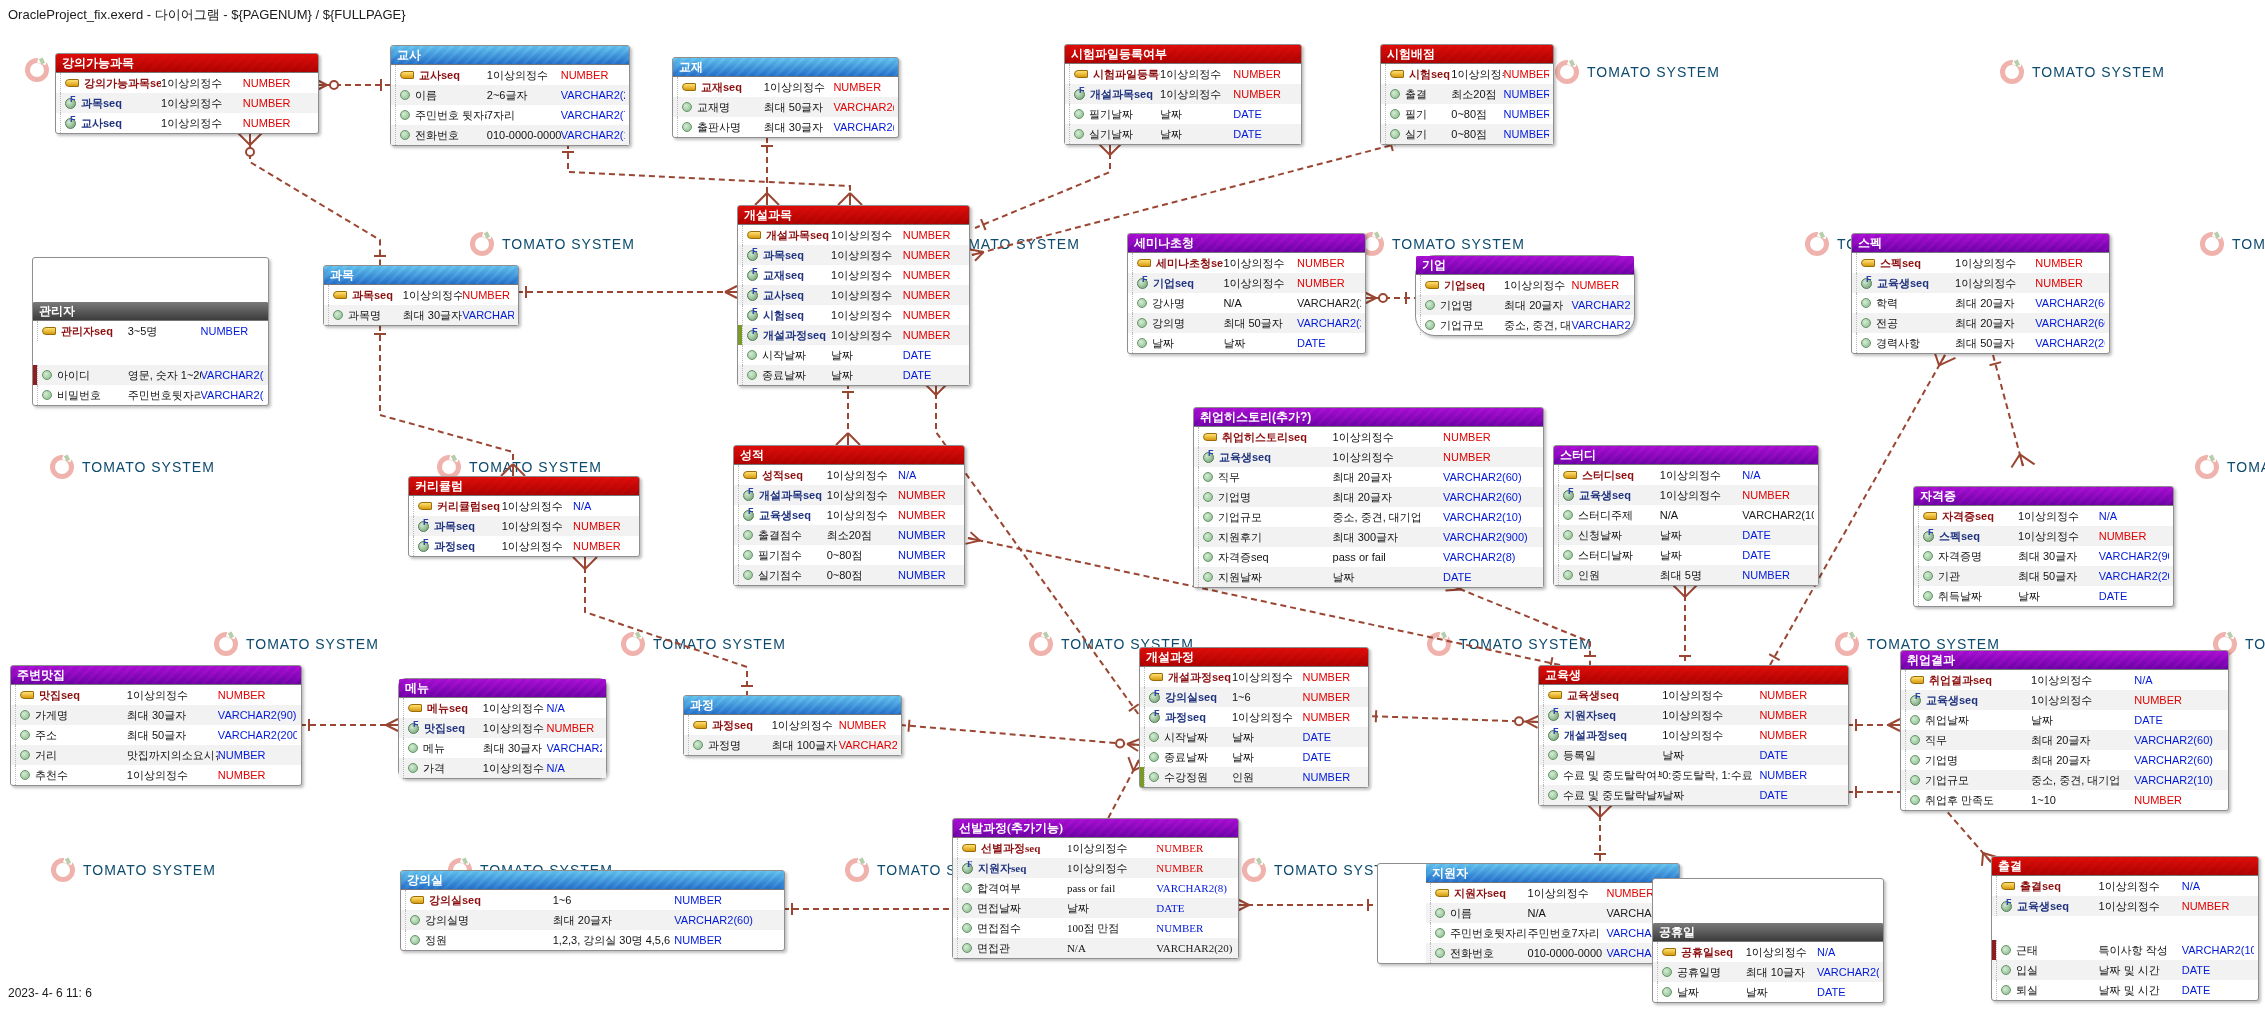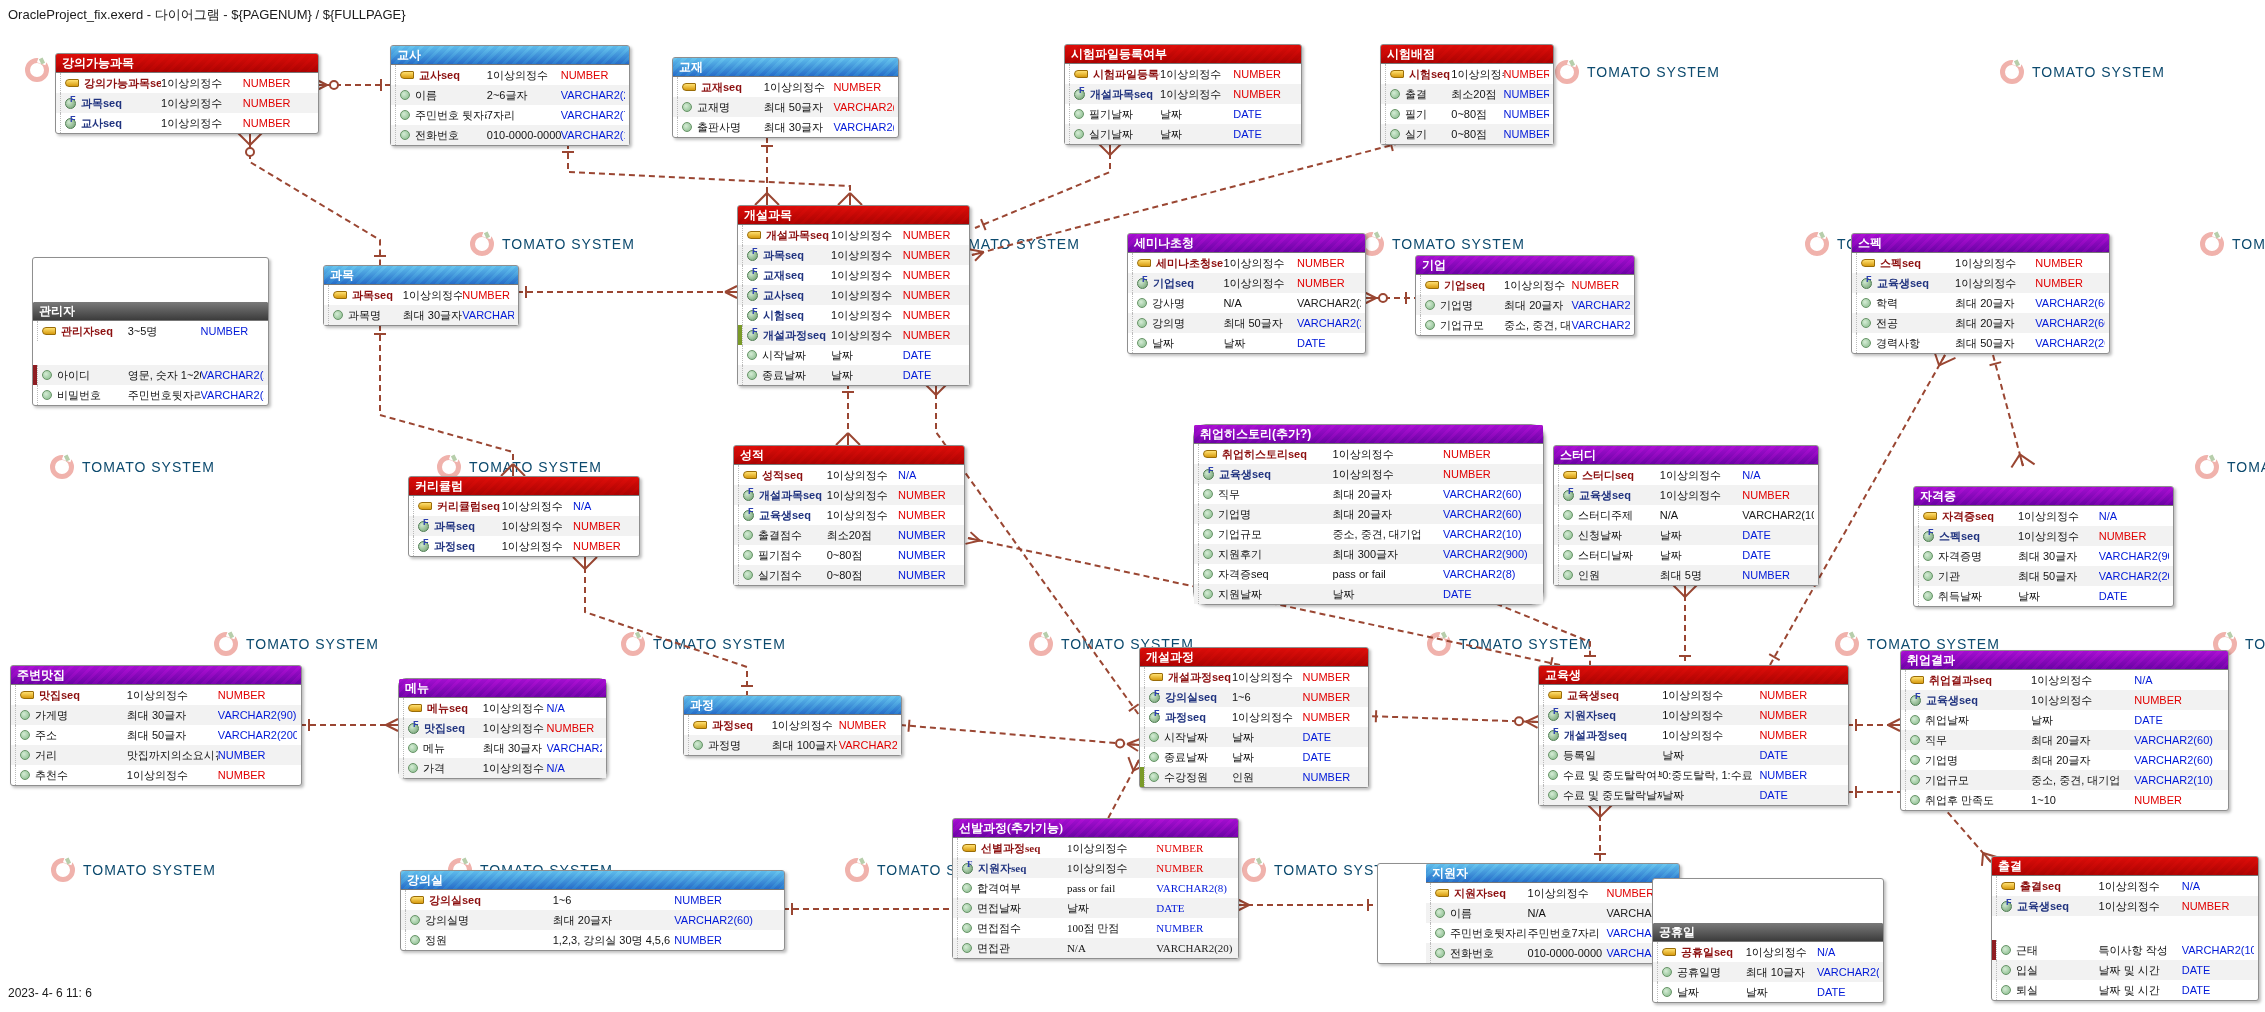--- a/index.html
+++ b/index.html
@@ -638,21 +638,21 @@
         </div>
         <div class="erd-row">
           <span class="cell-name">
             <span class="ic col"></span>
             <span class="nm col">날짜</span>
           </span>
           <span class="cell-dom">날짜</span>
           <span class="cell-type t-b">DATE</span>
         </div>
       </div>
-      <div class="erd-table hpurple" style="left: 1415px; top: 255px; width: 218px;">
+      <div class="erd-table hpurple" style="left: 1415px; top: 255px; width: 218px; border-radius: 20px;">
         <div class="erd-head">기업</div>
         <div class="erd-row">
           <span class="cell-name">
             <span class="ic pk"></span>
             <span class="nm pk">기업seq</span>
           </span>
           <span class="cell-dom">1이상의정수</span>
           <span class="cell-type t-r">NUMBER</span>
         </div>
         <div class="erd-row alt">
@@ -786,21 +786,21 @@
         </div>
         <div class="erd-row alt">
           <span class="cell-name">
             <span class="ic col"></span>
             <span class="nm col">실기점수</span>
           </span>
           <span class="cell-dom">0~80점</span>
           <span class="cell-type t-b">NUMBER</span>
         </div>
       </div>
-      <div class="erd-table hpurple" style="left: 1193px; top: 424px; width: 349px; border-radius: 13px;">
+      <div class="erd-table hpurple" style="left: 1193px; top: 407px; width: 349px;">
         <div class="erd-head">취업히스토리(추가?)</div>
         <div class="erd-row">
           <span class="cell-name">
             <span class="ic pk"></span>
             <span class="nm pk">취업히스토리seq</span>
           </span>
           <span class="cell-dom">1이상의정수</span>
           <span class="cell-type t-r">NUMBER</span>
         </div>
         <div class="erd-row alt">

